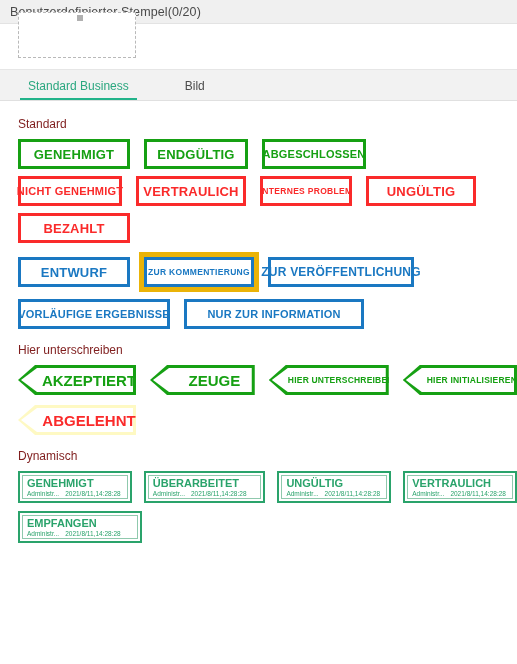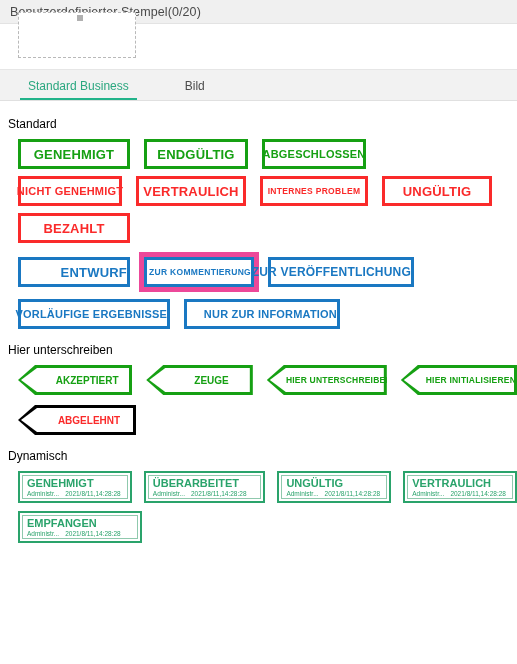--- a/index.html
+++ b/index.html
@@ -90,22 +90,22 @@
   }
   .tab.second { margin-left: 40px; }
 
   
   .content {
     padding: 10px 0 0 0;
     background: #fff;
   }
   .section-label {
     font-size: 12px;
-    color: #000000;
-    margin: 6px 0 8px 8px;
+    color: #7f1d1d;
+    margin: 6px 0 8px 18px;
   }
   .row {
     display: flex;
     align-items: flex-start;
     margin-left: 18px;
     margin-bottom: 7px;
     flex-wrap: nowrap;
   }
 
   
@@ -120,34 +120,34 @@
     justify-content: center;
     height: 30px;
     margin-right: 14px;
     letter-spacing: 0.2px;
     cursor: default;
     white-space: nowrap;
     font-family: "Liberation Sans", sans-serif;
   }
   .stamp.green { border-color: #16a013; color: #16a013; }
   .stamp.red   { border-color: #fa2a2a; color: #fa2a2a; }
-  .stamp.blue  { border-color: #1a78c2; color: #1a78c2; justify-content: flex-end; }
+  .stamp.blue  { border-color: #1a78c2; color: #1a78c2; }
 
   .stamp.fs13 { font-size: 13px; }
   .stamp.fs12 { font-size: 12px; }
   .stamp.fs11 { font-size: 11px; }
   .stamp.fs9  { font-size: 8.5px; letter-spacing: 0.3px; }
 
   .stamp-wrap {
     padding: 5px;
     margin-right: 4px;
     box-sizing: border-box;
     background: transparent;
   }
-  .stamp-wrap.hovered { background: #ec4899; }
+  .stamp-wrap.hovered { background: #eab308; }
   .stamp-wrap .stamp { margin-right: 0; }
 
   
   .arrow {
     position: relative;
     height: 30px;
     margin-right: 14px;
     display: flex;
     align-items: center;
     justify-content: center;
@@ -170,22 +170,22 @@
     background: #ffffff;
     -webkit-clip-path: polygon(0% 50%, 16px 0%, 100% 0%, 100% 100%, 16px 100%);
     clip-path: polygon(0% 50%, 16px 0%, 100% 0%, 100% 100%, 16px 100%);
   }
   .arrow .txt {
     position: relative;
     z-index: 2;
     padding-left: 10px;
   }
   .arrow.green { background: #16a013; color: #16a013; }
-  .arrow.red   { background: #000000; color: #fa2a2a; }
-  .arrow.fs13 { font-size: 10px; }
+  .arrow.red   { background: #fef9c3; color: #fa2a2a; }
+  .arrow.fs13 { font-size: 15px; }
   .arrow.fs9  { font-size: 8.5px; letter-spacing: 0.2px; }
 
   
   .dyn {
     box-sizing: border-box;
     border: 2px solid #2aa36b;
     background: #ffffff;
     padding: 2px;
     margin-right: 12px;
     height: 32px;
@@ -253,21 +253,21 @@
     </div>
   </div>
 
   <div class="row">
     <div class="stamp red fs11" style="width:104px">
       <span>NICHT GENEHMIGT</span>
     </div>
     <div class="stamp red fs13" style="width:110px">
       <span>VERTRAULICH</span>
     </div>
-    <div class="stamp red fs9" style="width:108px">
+    <div class="stamp red fs9" style="width:92px">
       <span>INTERNES PROBLEM</span>
     </div>
     <div class="stamp red fs13" style="width:110px">
       <span>UNGÜLTIG</span>
     </div>
   </div>
 
   <div class="row">
     <div class="stamp red fs13" style="width:112px">
       <span>BEZAHLT</span>
@@ -289,21 +289,21 @@
       <div class="stamp blue fs12" style="width:146px">
         <span>ZUR VERÖFFENTLICHUNG</span>
       </div>
     </div>
   </div>
 
   <div class="row" style="margin-top:2px">
     <div class="stamp blue fs11" style="width:152px">
       <span>VORLÄUFIGE ERGEBNISSE</span>
     </div>
-    <div class="stamp blue fs11" style="width:156px">
+    <div class="stamp blue fs11" style="width:180px">
       <span>NUR ZUR INFORMATION</span>
     </div>
   </div>
 
   <div class="section-label" style="margin-top:14px">Hier unterschreiben</div>
 
   <div class="row">
     <div class="arrow green fs13" style="width:118px">
       <span class="inner"></span>
       <span class="txt">AKZEPTIERT</span>

